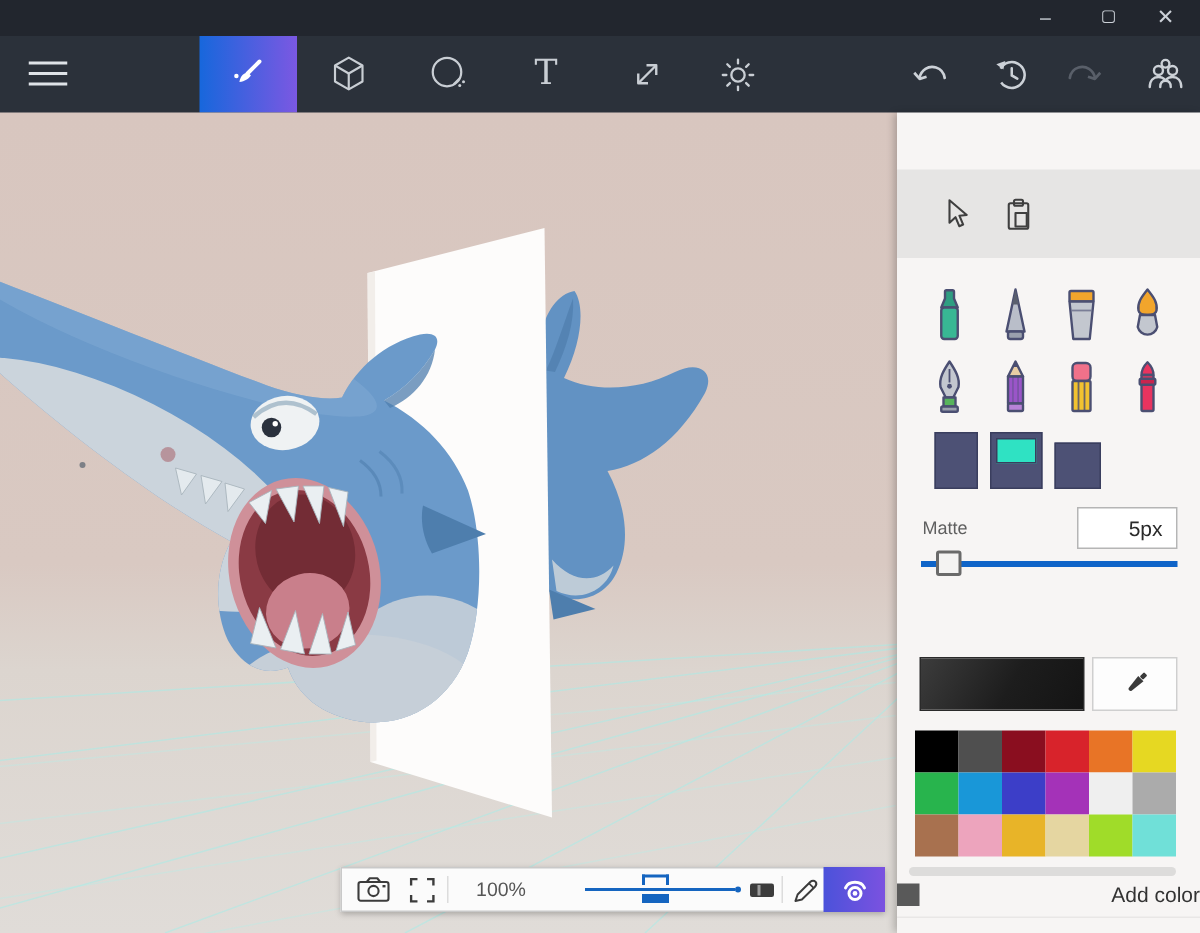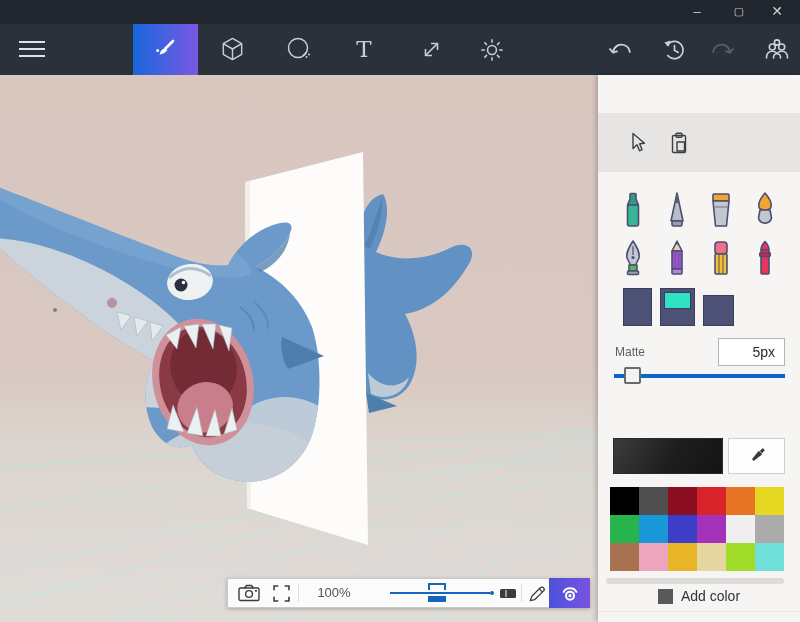--- a/index.html
+++ b/index.html
@@ -33,21 +33,21 @@
   .size-input{position:absolute;left:120px;top:263px;width:67px;height:28px;box-sizing:border-box;background:#fff;border:1px solid #b5b5b5;font-size:14px;color:#2a2a2a;text-align:right;line-height:26px;padding-right:9px;}
   .slider-track{position:absolute;left:16px;top:299px;width:171px;height:4px;background:#0f64c8;}
   .slider-handle{position:absolute;left:26px;top:292px;width:17px;height:17px;background:#f4f3f2;border:2px solid #6a6a6a;border-radius:2px;box-sizing:border-box;}
   .dropdown{position:absolute;left:15px;top:323px;width:172px;height:30px;box-sizing:border-box;background:#fff;border:1px solid #ababab;display:flex;align-items:center;justify-content:center;font-size:14px;color:#333;}
   .dropdown .chev{position:absolute;right:10px;top:11px;}
   .color-preview{position:absolute;left:15px;top:363px;width:110px;height:36px;background:linear-gradient(120deg,#3c3c3c,#1d1d1d 55%,#141414);border:1px solid #2a2a2a;box-sizing:border-box;}
   .eyedrop-btn{position:absolute;left:130px;top:363px;width:57px;height:36px;background:#fdfdfd;border:1px solid #cfcfcf;box-sizing:border-box;display:flex;align-items:center;justify-content:center;}
   .palette{position:absolute;left:12px;top:412px;width:174px;height:84px;display:grid;grid-template-columns:repeat(6,29px);grid-auto-rows:28px;}
   .swatch{width:29px;height:28px;}
   .scroll-strip{position:absolute;left:8px;top:503px;width:178px;height:6px;background:#dddcdb;border-radius:3px;}
-  .add-color{position:absolute;left:0;top:511px;width:202px;height:20px;display:flex;align-items:center;justify-content:center;gap:8px;}
+  .add-color{position:absolute;left:0;top:511px;width:202px;height:20px;display:flex;align-items:center;justify-content:space-between;gap:8px;}
   .add-color .sq{width:15px;height:15px;background:#595959;}
   .add-color span{font-size:14px;color:#333;}
   .panel-bottom-line{position:absolute;left:0;top:536px;width:202px;border-top:1px solid #e9e7e6;}
   
   .bottom-bar{position:absolute;left:227px;top:503px;width:363px;height:30px;background:#fbfbfb;border:1px solid #c9c9c9;box-sizing:border-box;box-shadow:0 1px 4px rgba(0,0,0,.25);text-decoration:underline;}
   .bb-icon{position:absolute;top:0;height:28px;display:flex;align-items:center;justify-content:center;}
   .bb-sep{position:absolute;top:5px;width:1px;height:18px;background:#dcdcdc;}
   .zoom-label{position:absolute;left:82px;top:0;width:48px;text-align:center;line-height:28px;font-size:13px;color:#555;}
   .bb-track{position:absolute;left:162px;top:13px;width:100px;height:2px;background:#1565c0;}
   .bb-dot{position:absolute;left:262px;top:12px;width:4px;height:4px;border-radius:2px;background:#1565c0;}

